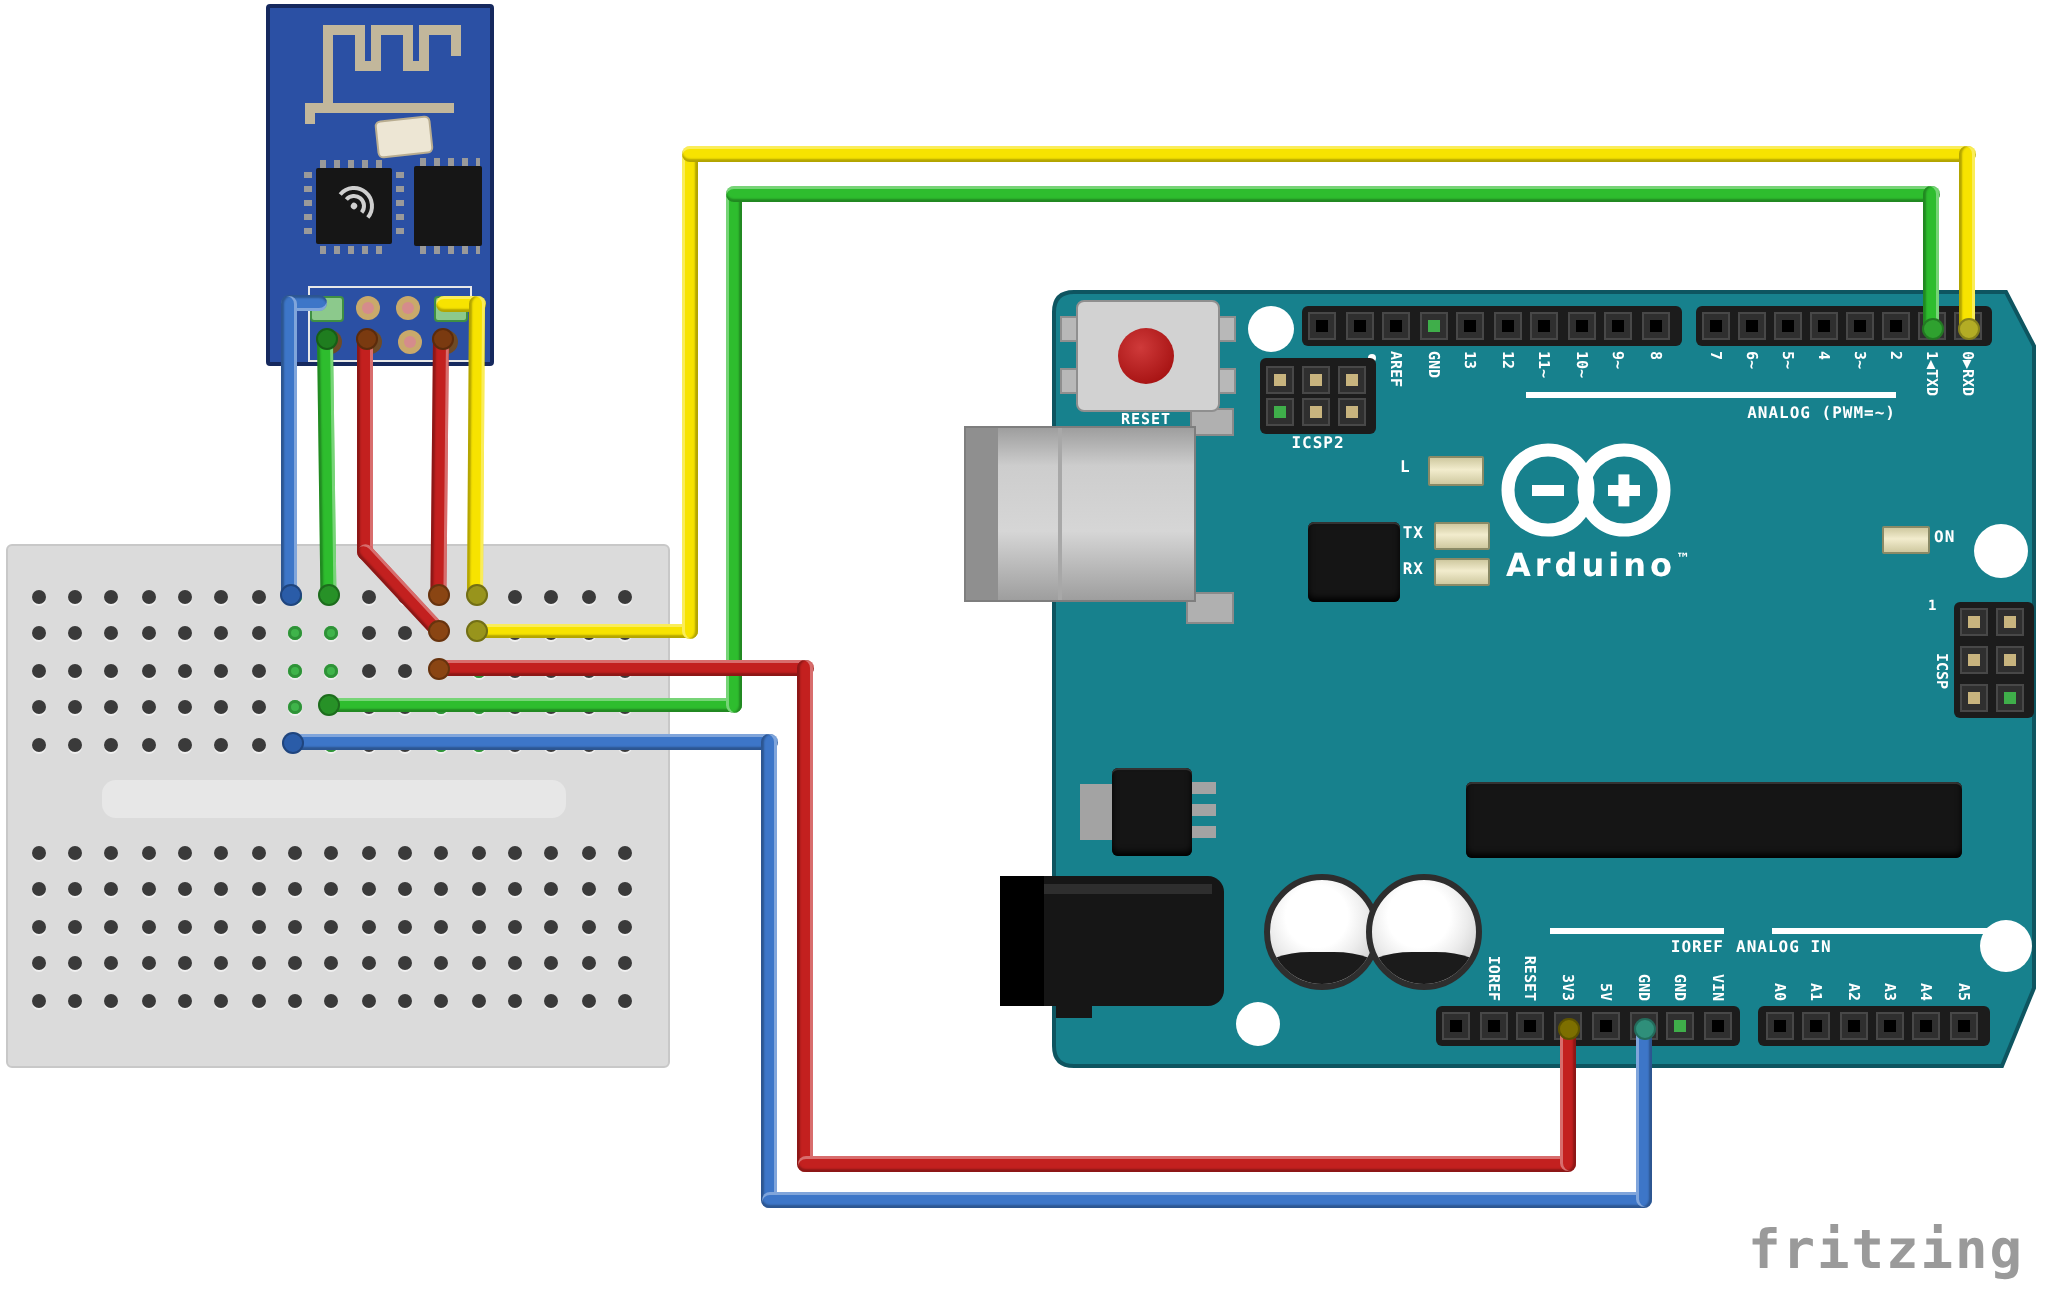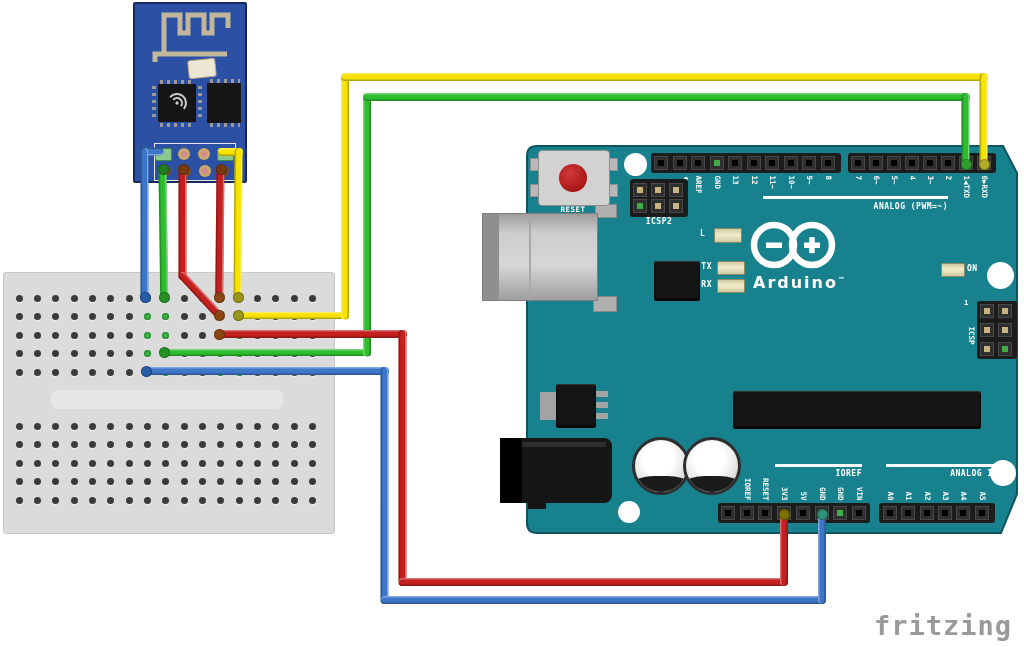--- a/index.html
+++ b/index.html
@@ -276,21 +276,21 @@
   <div class="mhole" style="left:987px;top:262px;width:27px;height:27px;"></div>
   <div class="mhole" style="left:990px;top:460px;width:26px;height:26px;"></div>
   <div class="mhole" style="left:618px;top:501px;width:22px;height:22px;"></div>
   <div class="mhole" style="left:684px;top:177px;width:4px;height:4px;"></div>
 
   <div class="sline" style="left:763px;top:196px;width:185px;"></div>
   <div class="sline" style="left:775px;top:464px;width:87px;"></div>
   <div class="sline" style="left:886px;top:464px;width:114px;"></div>
   <div class="silk" style="left:746px;top:202px;width:202px;text-align:right;">ANALOG (PWM=~)</div>
   <div class="silk" style="left:800px;top:469px;width:62px;text-align:right;">IOREF</div>
-  <div class="silk" style="left:868px;top:469px;width:130px;text-align:right;">ANALOG IN</div>
+  <div class="silk" style="left:868px;top:469px;width:130px;text-align:left;">ANALOG IN</div>
 
   <div class="silk" style="left:700px;top:229px;width:10px;">L</div>
   <div class="led" style="left:714px;top:228px;width:26px;height:13px;"></div>
   <div class="silk" style="left:694px;top:262px;width:18px;text-align:right;">TX</div>
   <div class="led" style="left:717px;top:261px;width:26px;height:12px;"></div>
   <div class="silk" style="left:694px;top:280px;width:18px;text-align:right;">RX</div>
   <div class="led" style="left:717px;top:279px;width:26px;height:12px;"></div>
   <div class="led" style="left:941px;top:263px;width:22px;height:12px;"></div>
   <div class="silk" style="left:967px;top:264px;width:22px;">ON</div>
 

